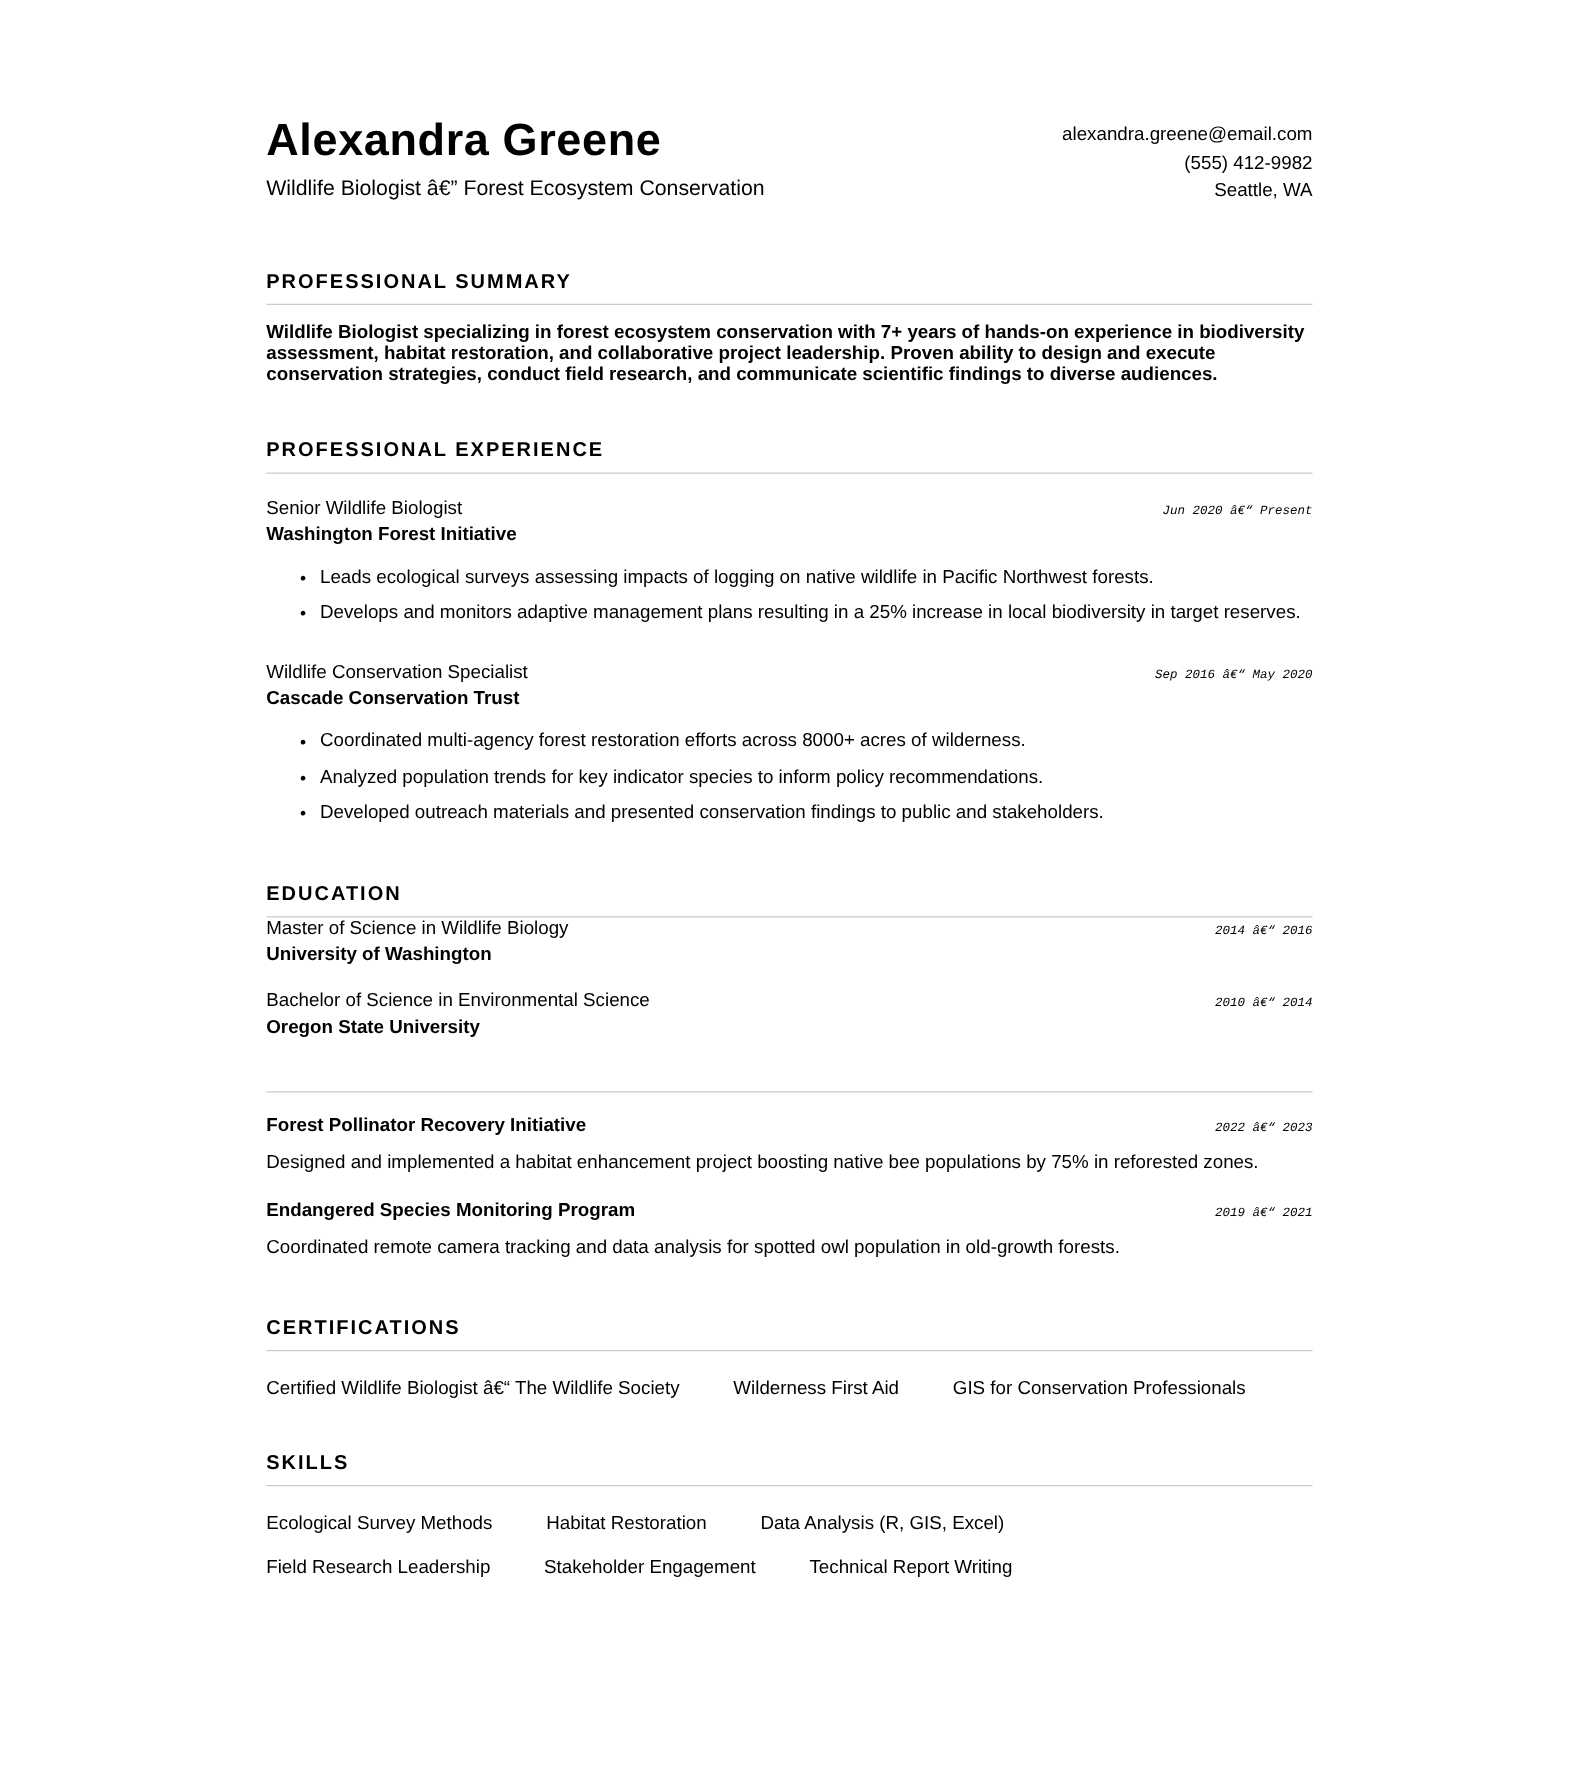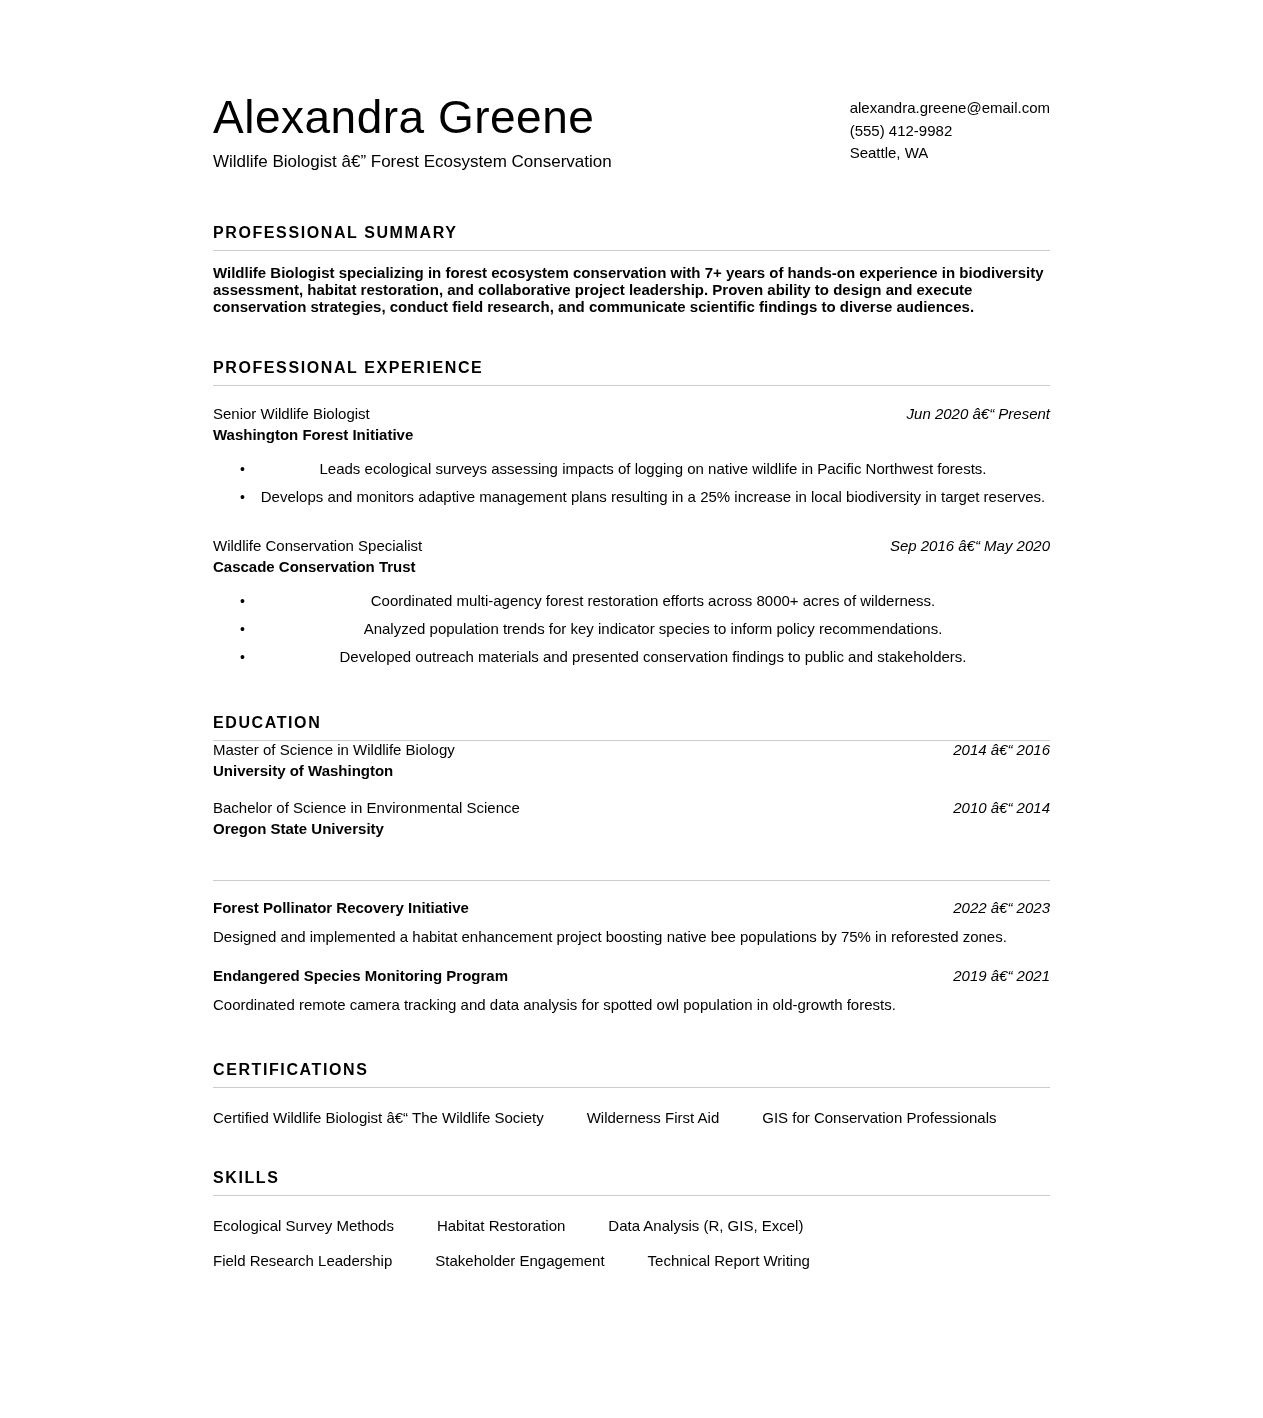--- a/index.html
+++ b/index.html
@@ -7,40 +7,40 @@
   body {
     width:1263px; height:1418px;
     font-family:"Liberation Sans","DejaVu Sans",sans-serif;
     color:#000;
     -webkit-font-smoothing:antialiased;
   }
   .page { padding:92px 213px 0 213px; width:1263px; }
 
   
   .header { display:flex; justify-content:space-between; align-items:flex-start; }
-  .name { font-size:46px; font-weight:normal; letter-spacing:0.5px; line-height:1.1; }
+  .name { font-size:36px; font-weight:bold; letter-spacing:0.5px; line-height:1.1; }
   .subtitle { font-size:17px; margin-top:9px; }
-  .contact { font-size:15px; line-height:22.5px; padding-top:5px; }
+  .contact { text-align:right; font-size:15px; line-height:22.5px; padding-top:5px; }
 
   
   .section { margin-top:43px; }
   .section.first { margin-top:52px; }
   .section h2 { font-size:16px; font-weight:bold; letter-spacing:1.6px; }
   .rule { height:1px; background:#cccccc; margin-top:8px; }
 
   .summary-text { font-size:15px; line-height:1.16; margin-top:13px;font-weight:bold; }
 
   
   .job { margin-top:19px; }
   .job + .job { margin-top:26px; }
   .row-split { display:flex; justify-content:space-between; align-items:baseline;text-align:right; }
   .job-title, .degree-title { font-size:15px; }
-  .dates { font-size:15px; font-style:italic; white-space:nowrap; }
+  .dates { font-size:10px; font-style:italic; white-space:nowrap;font-family:Liberation Mono, monospace; }
   .org { font-size:15px; font-weight:bold; margin-top:4px; }
-  ul.bullets { list-style:none; margin:13px 0 0 0; padding-left:27px;text-align:center; }
+  ul.bullets { list-style:none; margin:13px 0 0 0; padding-left:27px; }
   ul.bullets li {
     position:relative; padding-left:16px;
     font-size:15px; line-height:1.76; margin-bottom:2px;
   }
   ul.bullets li::before {
     content:"\2022"; position:absolute; left:0; top:0;
     font-size:14px; line-height:1.9;
   }
 
   

